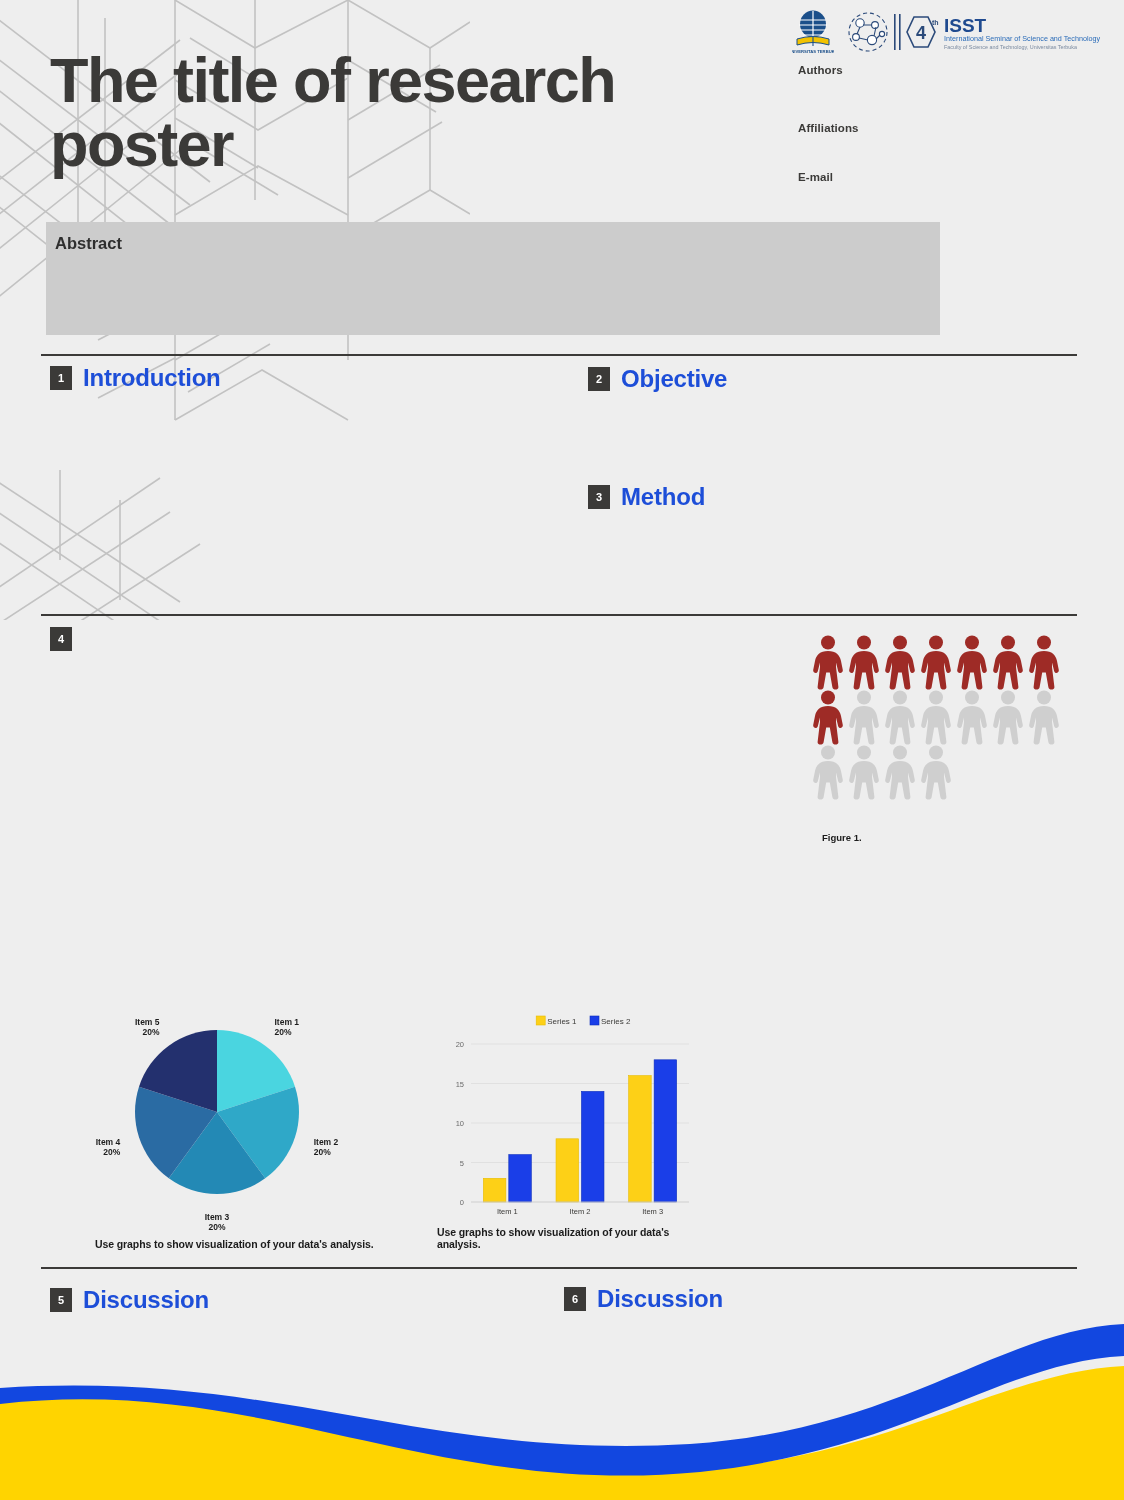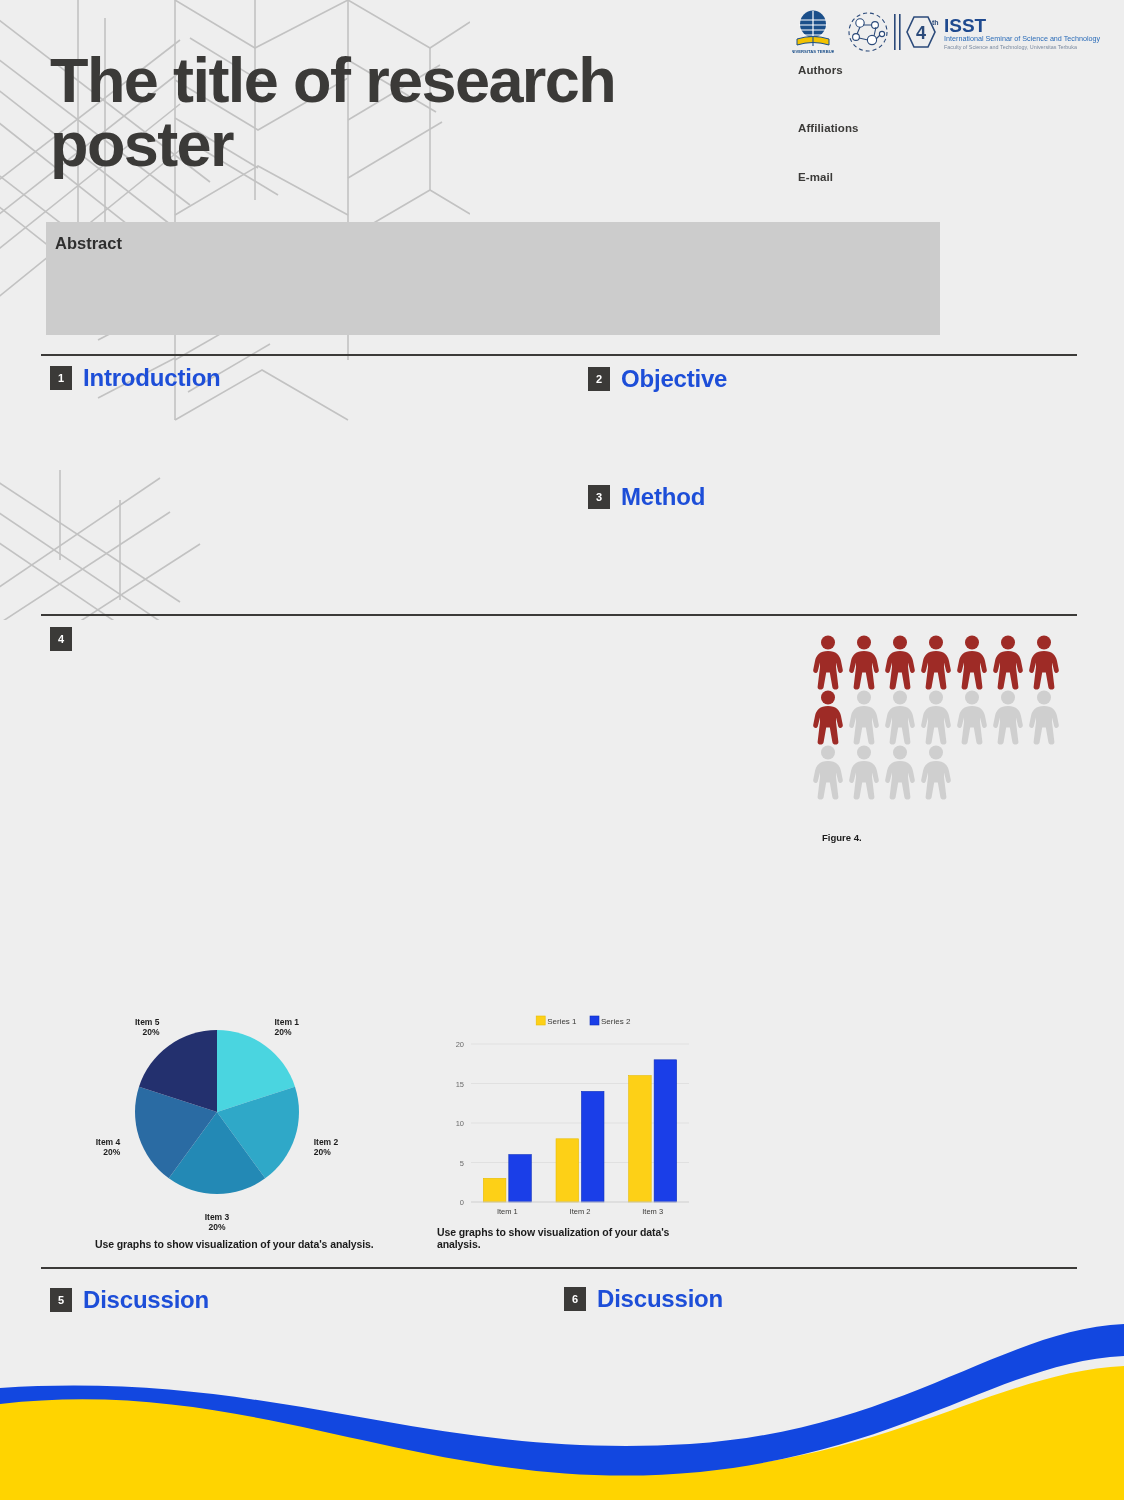--- a/index.html
+++ b/index.html
@@ -403,21 +403,21 @@
           </svg></div>
         <div class="person" style="left: 72px; top: 110px;"><svg viewBox="0 0 32 56" width="32" height="56">
             <circle cx="16" cy="8.5" r="7" fill="#cfcfcf"></circle>
             <path d="M16 17 C8 17 4.2 21 3 27 L1.2 36 C0.8 39 5 40.2 5.8 37.2 L8 28.5 L8 33 L5.6 53 C5.3 56.2 11.2 56.4 11.6 53.2 L14.2 38.5 L17.8 38.5 L20.4 53.2 C20.8 56.4 26.7 56.2 26.4 53 L24 33 L24 28.5 L26.2 37.2 C27 40.2 31.2 39 30.8 36 L29 27 C27.8 21 24 17 16 17 Z" fill="#cfcfcf"></path>
           </svg></div>
         <div class="person" style="left: 108px; top: 110px;"><svg viewBox="0 0 32 56" width="32" height="56">
             <circle cx="16" cy="8.5" r="7" fill="#cfcfcf"></circle>
             <path d="M16 17 C8 17 4.2 21 3 27 L1.2 36 C0.8 39 5 40.2 5.8 37.2 L8 28.5 L8 33 L5.6 53 C5.3 56.2 11.2 56.4 11.6 53.2 L14.2 38.5 L17.8 38.5 L20.4 53.2 C20.8 56.4 26.7 56.2 26.4 53 L24 33 L24 28.5 L26.2 37.2 C27 40.2 31.2 39 30.8 36 L29 27 C27.8 21 24 17 16 17 Z" fill="#cfcfcf"></path>
           </svg></div>
       </div>
-    <div id="figure-caption">Figure 4.</div>
+    <div id="figure-caption">Figure 1.</div>
   </div>
 
   <div id="pie-figure">
     <svg id="pie-svg" viewBox="0 0 290 230" width="290" height="230">
         <path d="M127 112 L127 30 A82 82 0 0 1 204.9866343362026 86.66060646125432 Z" fill="#4ad5e0"></path>
         <text x="184.4808072475871" y="24.62616460750567" text-anchor="start" font-family="Liberation Sans, sans-serif" font-size="8.5" font-weight="700" fill="#1c1c1c">Item 1</text>
         <text x="184.4808072475871" y="34.62616460750567" text-anchor="start" font-family="Liberation Sans, sans-serif" font-size="8.5" font-weight="700" fill="#1c1c1c">20%</text>
         <path d="M127 112 L204.9866343362026 86.66060646125432 A82 82 0 0 1 175.1983906879828 178.3393935387457 Z" fill="#2fa8c8"></path>
         <text x="223.7141037598766" y="145.37383539249433" text-anchor="start" font-family="Liberation Sans, sans-serif" font-size="8.5" font-weight="700" fill="#1c1c1c">Item 2</text>
         <text x="223.7141037598766" y="155.37383539249433" text-anchor="start" font-family="Liberation Sans, sans-serif" font-size="8.5" font-weight="700" fill="#1c1c1c">20%</text>

